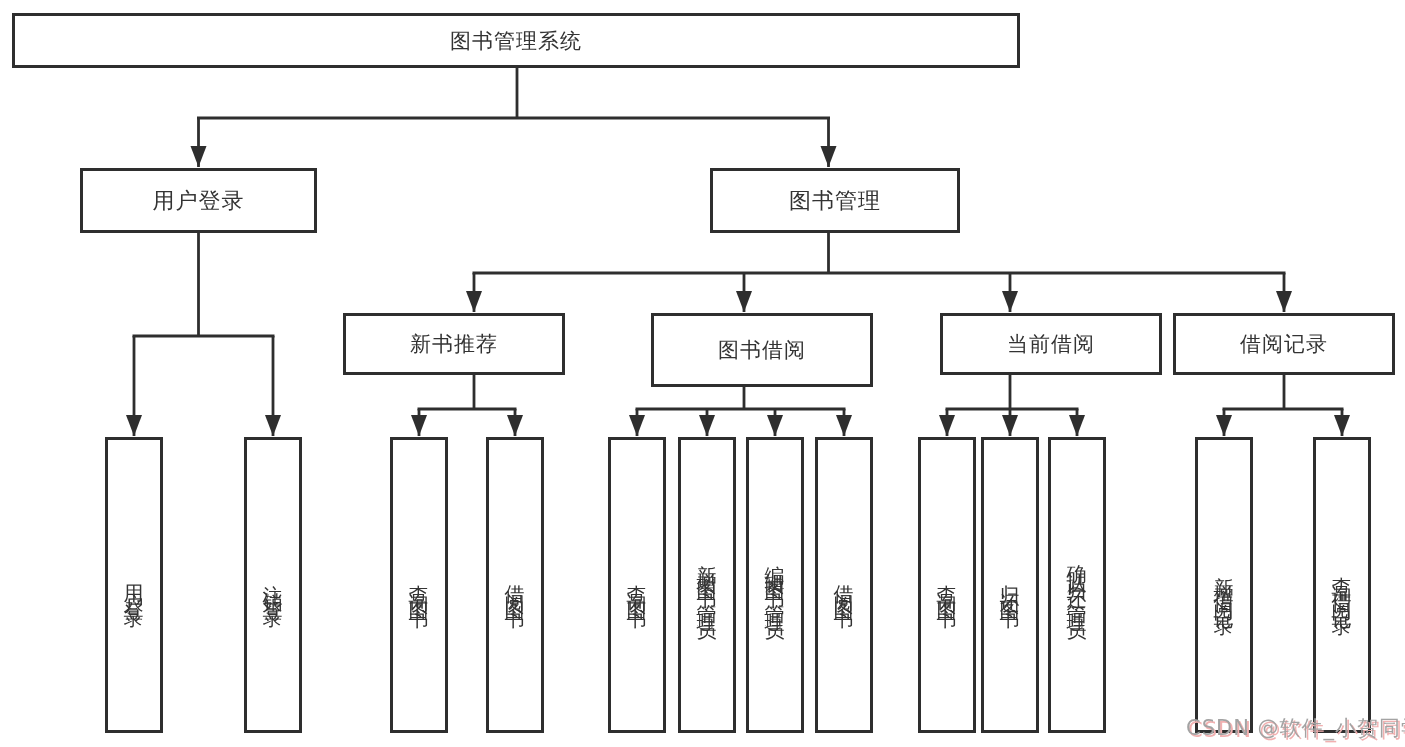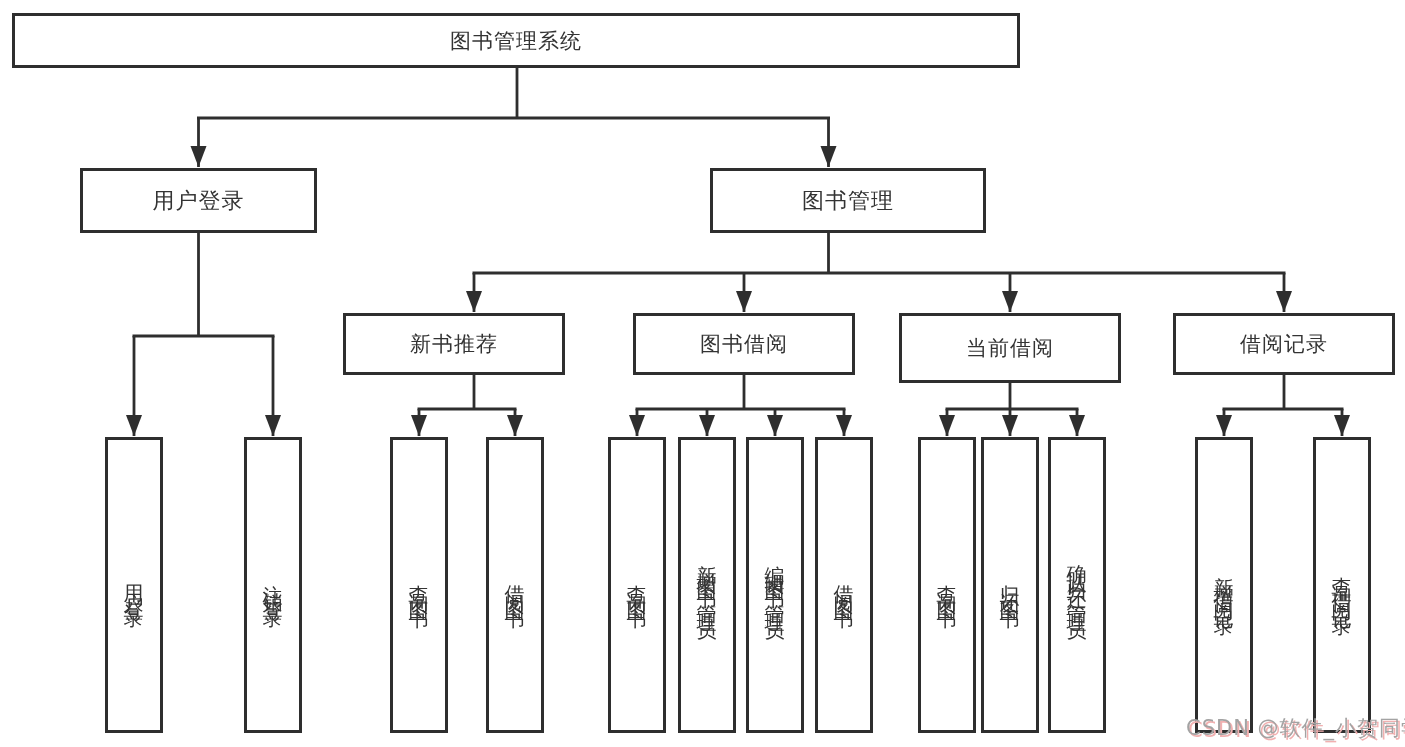--- a/index.html
+++ b/index.html
@@ -92,31 +92,31 @@
     </g>
   </svg>
 
   <div class="box" style="left:12px;top:13px;width:1008px;height:55px">
     <span class="lbl">图书管理系统</span>
   </div>
 
   <div class="box lv2" style="left:80px;top:168px;width:237px;height:65px">
     <span class="lbl">用户登录</span>
   </div>
-  <div class="box lv2" style="left:710px;top:168px;width:276px;height:65px">
+  <div class="box lv2" style="left:710px;top:168px;width:250px;height:65px">
     <span class="lbl">图书管理</span>
   </div>
 
   <div class="box" style="left:343px;top:313px;width:222px;height:62px">
     <span class="lbl">新书推荐</span>
   </div>
-  <div class="box" style="left:633px;top:313px;width:222px;height:62px">
+  <div class="box" style="left:651px;top:313px;width:222px;height:74px">
     <span class="lbl">图书借阅</span>
   </div>
-  <div class="box" style="left:899px;top:313px;width:222px;height:70px">
+  <div class="box" style="left:940px;top:313px;width:222px;height:62px">
     <span class="lbl">当前借阅</span>
   </div>
   <div class="box" style="left:1173px;top:313px;width:222px;height:62px">
     <span class="lbl">借阅记录</span>
   </div>
 
   <div class="box leaf" style="left:105px;top:437px;width:58px;height:296px">
     <span class="lbl">用户登录</span>
   </div>
   <div class="box leaf" style="left:244px;top:437px;width:58px;height:296px">

